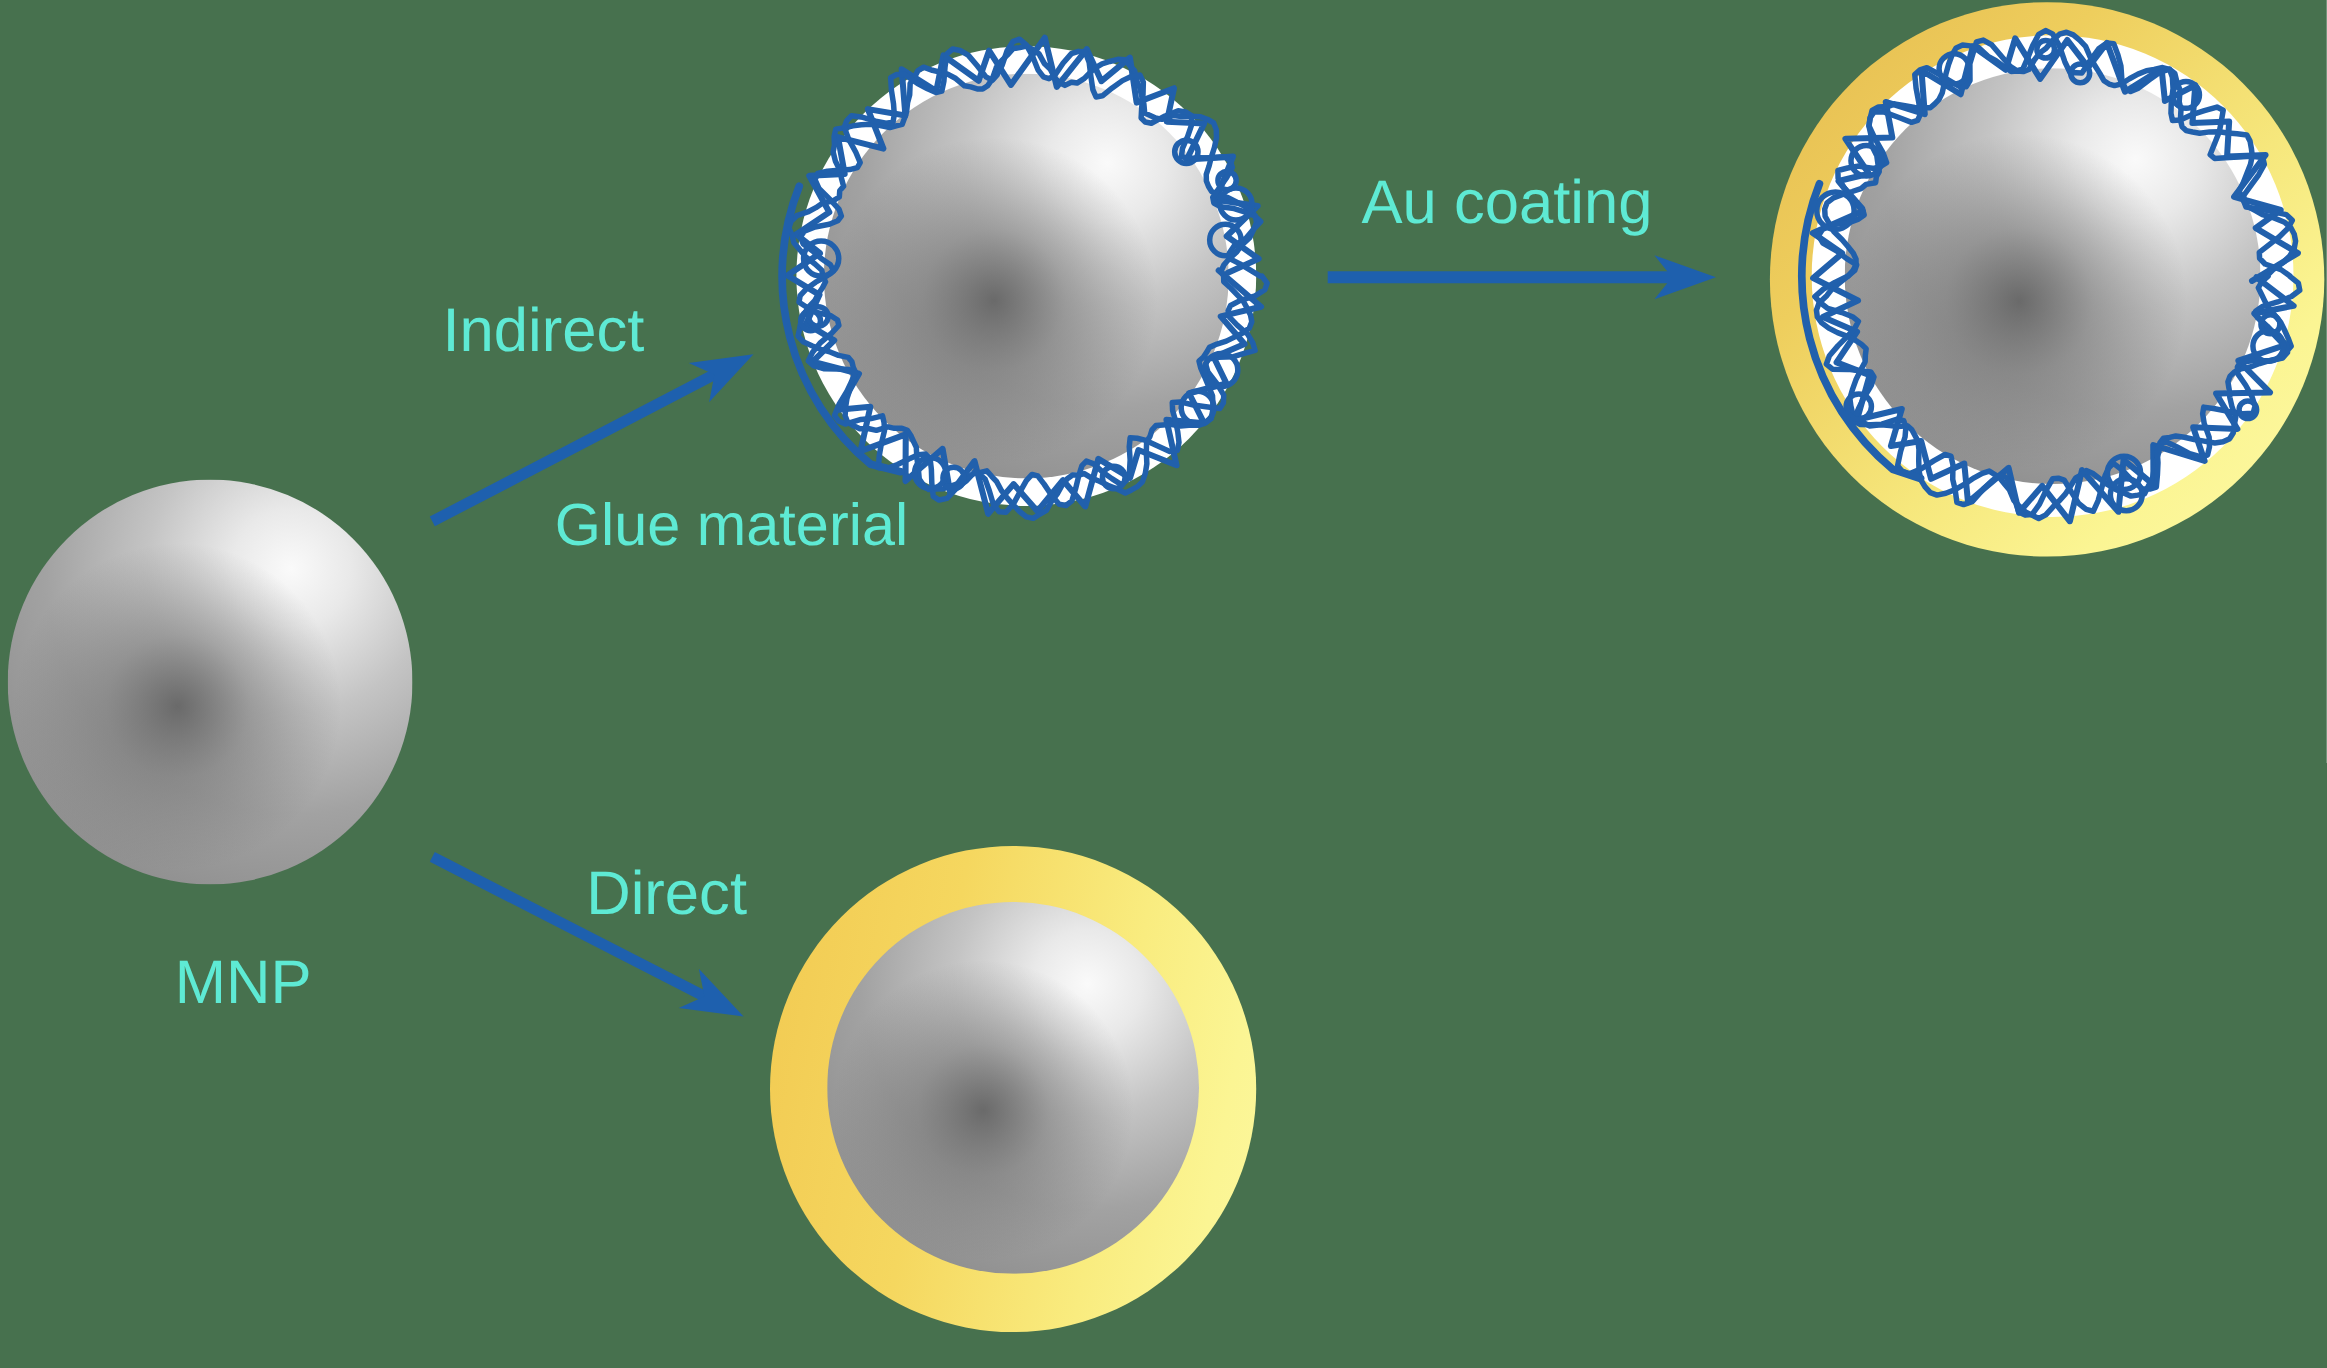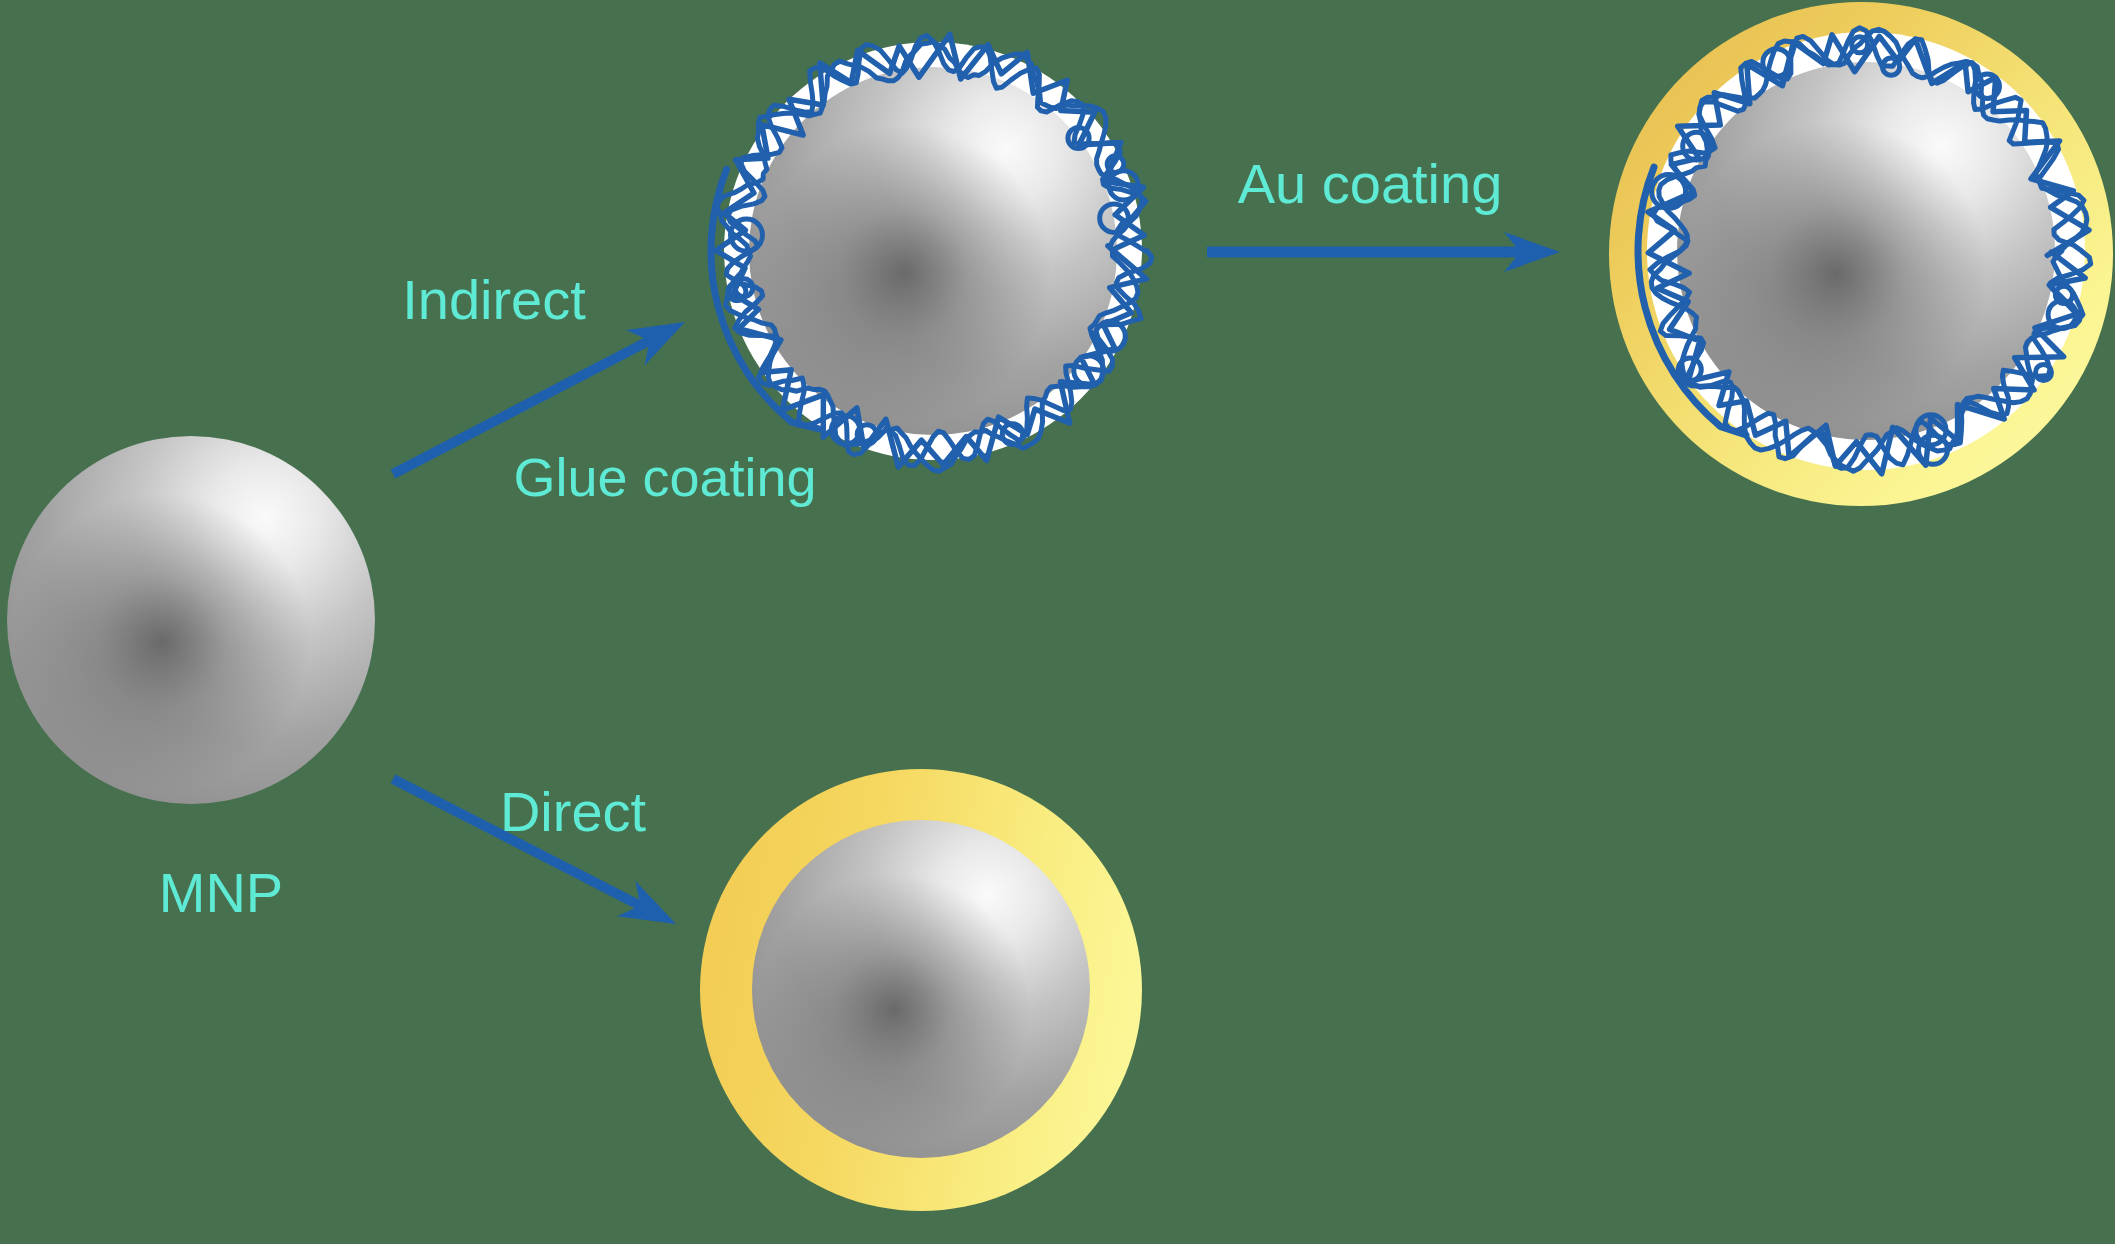--- a/index.html
+++ b/index.html
@@ -97,17 +97,17 @@
         <line x1="393" y1="779" x2="644.0" y2="907.6" stroke="#1E60AE" stroke-width="10"></line>
         <polygon points="676.0,924.0 617.0,916.3 640.4,905.8 635.3,880.7" fill="#1E60AE"></polygon>
       </g>
     <g id="arrow-au">
         <line x1="1207" y1="252" x2="1524.0" y2="252.0" stroke="#1E60AE" stroke-width="11"></line>
         <polygon points="1560.0,252.0 1504.0,272.0 1520.0,252.0 1504.0,232.0" fill="#1E60AE"></polygon>
       </g>
   </svg>
 
   <div class="lbl" style="left:494px;top:300px;text-align:right;">Indirect</div>
-  <div class="lbl lbl-glue" style="left:665px;top:477px;">Glue coating</div>
-  <div class="lbl" style="left:573px;top:812px;">Direct</div>
+  <div class="lbl lbl-glue" style="left:665px;top:477px;">Glue material</div>
+  <div class="lbl" style="left:606px;top:812px;">Direct</div>
   <div class="lbl" style="left:1370px;top:184px;">Au coating</div>
   <div class="lbl" style="left:189px;top:893px;margin-left:32px;">MNP</div>
 </div>
 
 </body></html>

